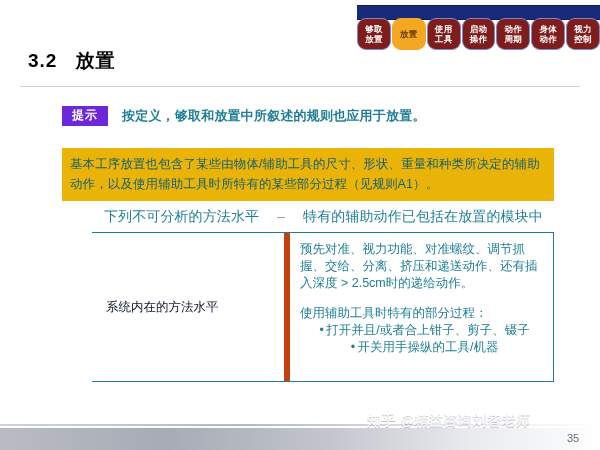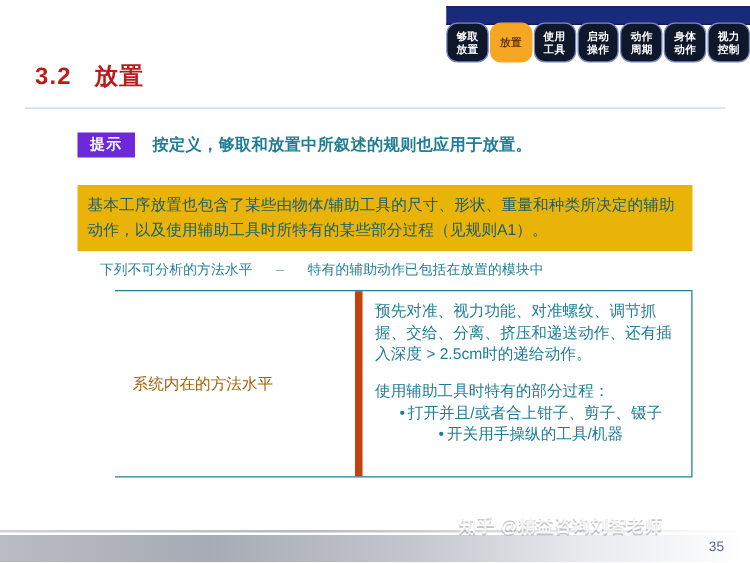--- a/index.html
+++ b/index.html
@@ -35,21 +35,21 @@
     top: 18px;
     left: 357px;
     width: 243px;
     height: 32px;
     display: flex;
     gap: 1px;
   }
   .nav-tab {
     flex: 1 1 0;
     height: 32px;
-    background: #0f172a;
+    background: #7f1d1d;
     border: 1px solid #7b88c6;
     border-radius: 9px;
     color: #ffffff;
     font-size: 8.5px;
     line-height: 10px;
     font-weight: bold;
     display: flex;
     flex-direction: column;
     align-items: center;
     justify-content: center;
@@ -65,21 +65,21 @@
   }
   .nav-tab .l1, .nav-tab .l2 { display: block; white-space: nowrap; }
 
   
   .sec-title {
     position: absolute;
     top: 48px;
     left: 28px;
     font-size: 19px;
     font-weight: bold;
-    color: #b91c1c;
+    color: #000000;
     letter-spacing: 1px;
     white-space: nowrap;
   }
   .sec-title .num { margin-right: 18px; }
 
   .title-rule {
     position: absolute;
     top: 86px;
     left: 20px;
     width: 560px;
@@ -125,23 +125,23 @@
     font-size: 12.5px;
     line-height: 20px;
     color: #17606f;
     letter-spacing: 0.1px;
   }
 
   
   .tbl-head {
     position: absolute;
     top: 208px;
-    left: 80px;
+    left: 104px;
     width: 462px;
-    font-size: 11px;
+    font-size: 14px;
     color: #1f7e96;
     white-space: nowrap;
     letter-spacing: 0.1px;
   }
   .tbl-head .hl { display: inline-block; }
   .tbl-head .dash { display: inline-block; width: 44px; text-align: center; color: #7fa6b3; }
 
   .tbl {
     position: absolute;
     top: 232px;
@@ -153,21 +153,21 @@
     box-sizing: border-box;
     display: flex;
   }
   .tbl-col-left {
     width: 192px;
     box-sizing: border-box;
     display: flex;
     align-items: center;
     padding-left: 14px;
     font-size: 12.5px;
-    color: #a16207;
+    color: #0f172a;
   }
   .tbl-col-right {
     flex: 1;
     box-sizing: border-box;
     border-left: 6px solid #c2410c;
     border-right: 1px solid #1f7e96;
     padding: 8px 6px 8px 10px;
     font-size: 12.5px;
     line-height: 17px;
     color: #1f7e96;

